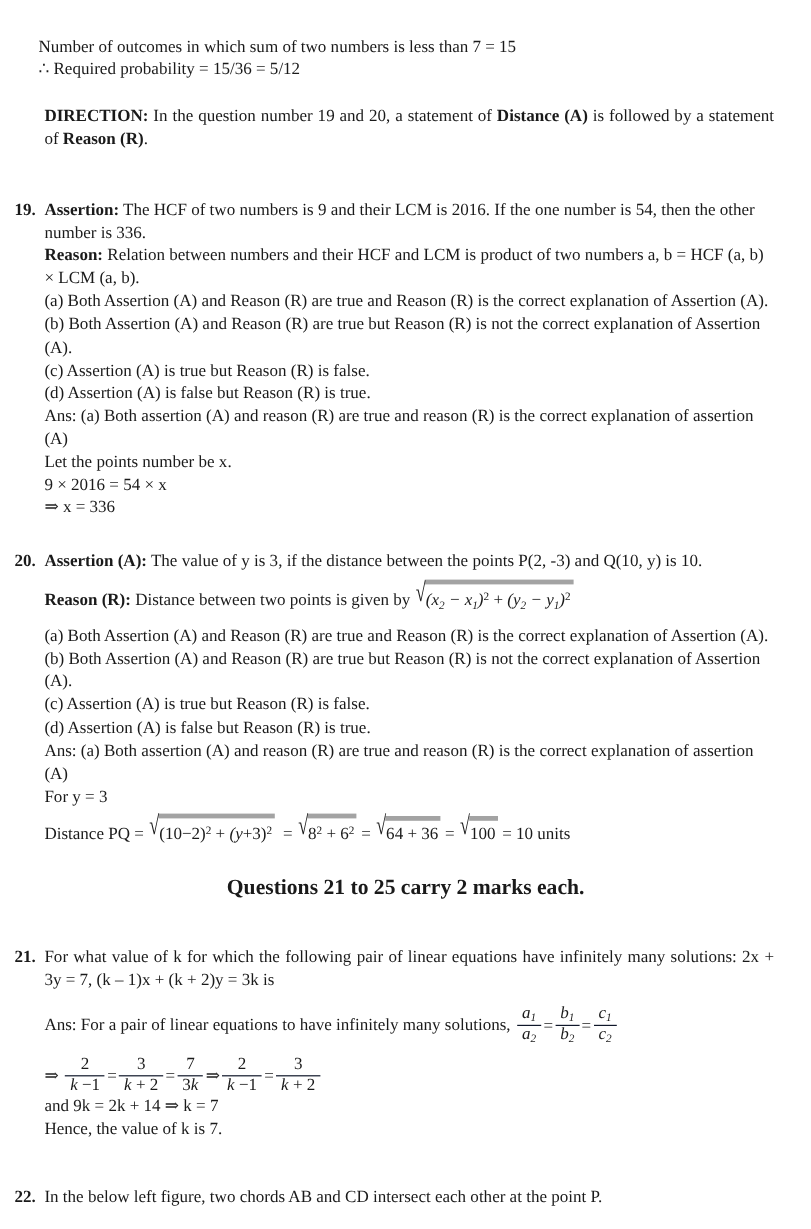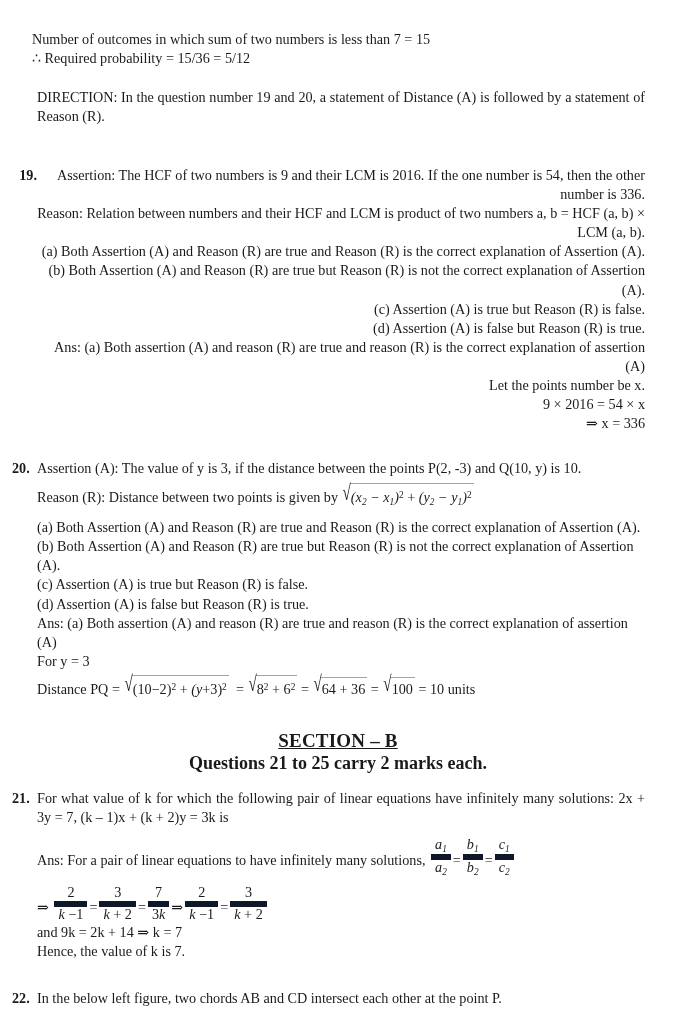--- a/index.html
+++ b/index.html
@@ -25,21 +25,21 @@
   }
   
   .block {
     position: absolute;
   }
   .para {
     margin: 0;
     padding: 0;
   }
   .just { text-align: justify; text-justify: inter-word; }
-  b, .b { font-weight: normal; }
+  b, .b { font-weight: bold; }
   .center { text-align: center; }
 
   
   .qitem {
     position: absolute;
     left: 12px;
     width: 633px;
   }
   .qitem .qnum {
     position: absolute;
@@ -86,21 +86,21 @@
   .frac {
     display: inline-block;
     vertical-align: -0.52em;
     text-align: center;
     line-height: 1.12;
     margin: 0 2px;
   }
   .frac .num {
     display: block;
     padding: 0 4px;
-    border-bottom: 6px solid #0f172a;
+    border-bottom: 1px solid #0f172a;
   }
   .frac .den {
     display: block;
     padding: 0 4px;
   }
   
   .rad {
     display: inline-block;
     position: relative;
     white-space: nowrap;
@@ -109,42 +109,42 @@
   .rad > .radsign {
     display: inline-block;
     font-style: normal;
     font-size: 1.06em;
     transform: scaleY(1.45) translateY(-0.5px);
     transform-origin: bottom left;
     margin-right: 0px;
   }
   .rad > .radbody {
     display: inline-block;
-    border-top: 1px solid #a3a3a3;
+    border-top: 4px solid #a3a3a3;
     padding: 0 2px 0 1px;
     margin-left: -1px;
   }
   .nowrap { white-space: nowrap; }
   .eq { font-style: normal; }
 </style>
 </head>
 <body>
 
 <div class="page">
 
   <div class="block" style="left:32px; top:30px; width:613px;">
     <p class="para">Number of outcomes in which sum of two numbers is less than 7 = 15</p>
     <p class="para">∴ Required probability = 15/36 = 5/12</p>
   </div>
 
   <div class="block just" style="left:37px; top:88px; width:608px;">
     <p class="para"><b>DIRECTION:</b><span> In the question number 19 and 20, a statement of </span><b>Distance (A)</b><span> is followed by a statement of </span><b>Reason (R)</b><span>.</span></p>
   </div>
 
-  <div class="qitem" style="top:166px;text-align:right;">
+  <div class="qitem" style="top:166px;">
     <span class="qnum">19.</span>
     <div class="qbody">
       <p class="para"><b>Assertion:</b><span> The HCF of two numbers is 9 and their LCM is 2016. If the one number is 54, then the other number is 336.</span></p>
       <p class="para"><b>Reason:</b><span> Relation between numbers and their HCF and LCM is product of two numbers a, b = HCF (a, b) × LCM (a, b).</span></p>
       <p class="para">(a) Both Assertion (A) and Reason (R) are true and Reason (R) is the correct explanation of Assertion (A).</p>
       <p class="para">(b) Both Assertion (A) and Reason (R) are true but Reason (R) is not the correct explanation of Assertion (A).</p>
       <p class="para">(c) Assertion (A) is true but Reason (R) is false.</p>
       <p class="para">(d) Assertion (A) is false but Reason (R) is true.</p>
       <p class="para">Ans: (a) Both assertion (A) and reason (R) are true and reason (R) is the correct explanation of assertion (A)</p>
       <p class="para">Let the points number be x.</p>
@@ -165,21 +165,20 @@
       <p class="para">(c) Assertion (A) is true but Reason (R) is false.</p>
       <p class="para">(d) Assertion (A) is false but Reason (R) is true.</p>
       <p class="para">Ans: (a) Both assertion (A) and reason (R) are true and reason (R) is the correct explanation of assertion (A)</p>
       <p class="para">For y = 3</p>
 
       <p class="para nowrap" style="margin-top:4px; line-height:22px;"><span>Distance PQ</span><span class="math">&nbsp;<span class="eq">=</span>&nbsp;<span class="rad"><span class="radsign">√</span><span class="radbody"><span class="eq">(10−2)</span><span class="sup">2</span> <span class="eq">+</span> (<span class="math">y</span><span class="eq">+3)</span><span class="sup">2</span></span></span>&nbsp;&nbsp;<span class="eq">=</span>&nbsp;<span class="rad"><span class="radsign">√</span><span class="radbody"><span class="eq">8</span><span class="sup">2</span> <span class="eq">+ 6</span><span class="sup">2</span></span></span>&nbsp;<span class="eq">=</span>&nbsp;<span class="rad"><span class="radsign">√</span><span class="radbody"><span class="eq">64 + 36</span></span></span>&nbsp;<span class="eq">=</span>&nbsp;<span class="rad"><span class="radsign">√</span><span class="radbody"><span class="eq">100</span></span></span>&nbsp;<span class="eq">= 10 units</span></span></p>
     </div>
   </div>
 
   <div class="block center" style="left:0px; top:729px; width:676px;">
-    <p class="para sec-head">SECTION – B</p>
     <p class="para sec-sub">Questions 21 to 25 carry 2 marks each.</p>
   </div>
 
   <div class="qitem" style="top:789px;">
     <span class="qnum">21.</span>
     <div class="qbody just">
       <p class="para just">For what value of k for which the following pair of linear equations have infinitely many solutions: 2x + 3y = 7, (k – 1)x + (k + 2)y = 3k is</p>
 
       <p class="para" style="margin-top:10px; line-height:26px;"><span>Ans: For a pair of linear equations to have infinitely many solutions, </span><span class="math"><span class="frac"><span class="num"><span class="math">a</span><span class="sub">1</span></span><span class="den"><span class="math">a</span><span class="sub">2</span></span></span><span class="eq">=</span><span class="frac"><span class="num"><span class="math">b</span><span class="sub">1</span></span><span class="den"><span class="math">b</span><span class="sub">2</span></span></span><span class="eq">=</span><span class="frac"><span class="num"><span class="math">c</span><span class="sub">1</span></span><span class="den"><span class="math">c</span><span class="sub">2</span></span></span></span></p>
 

